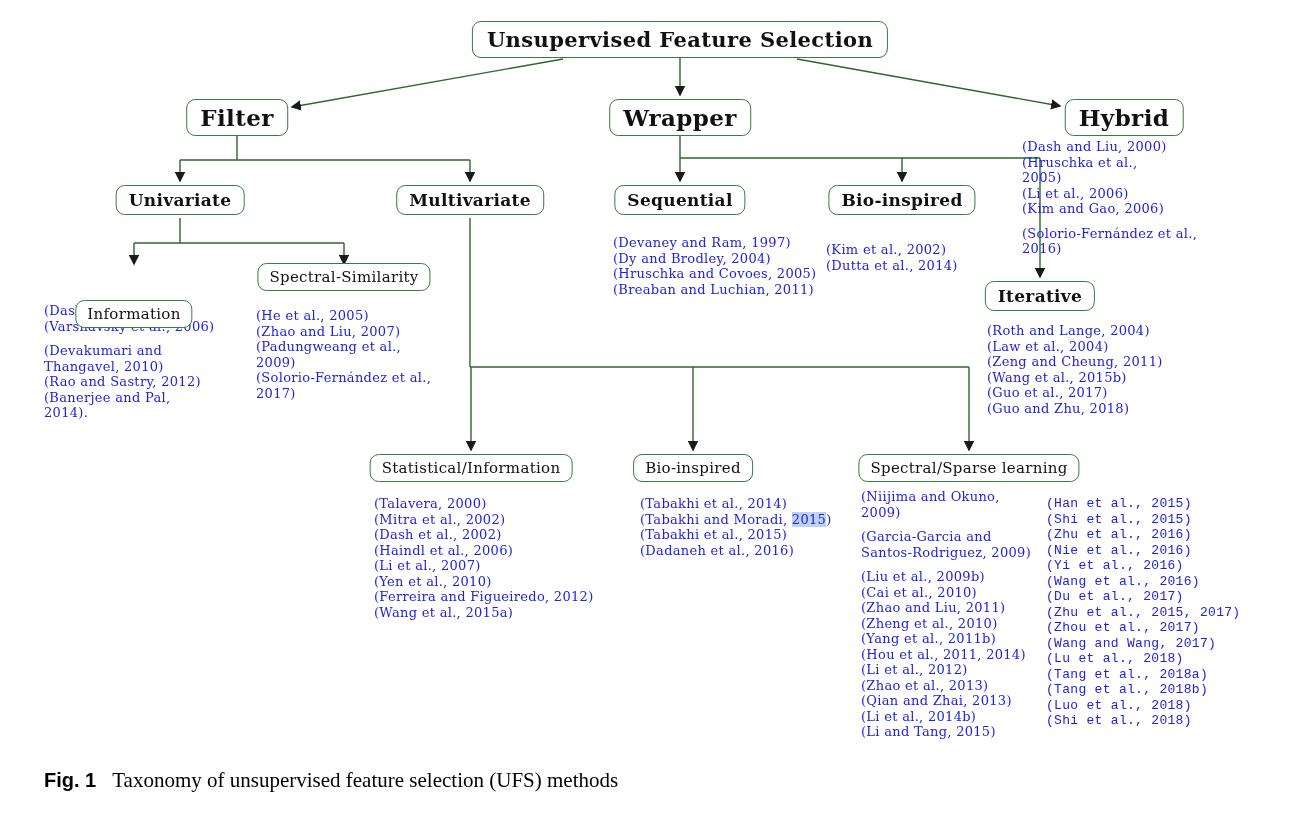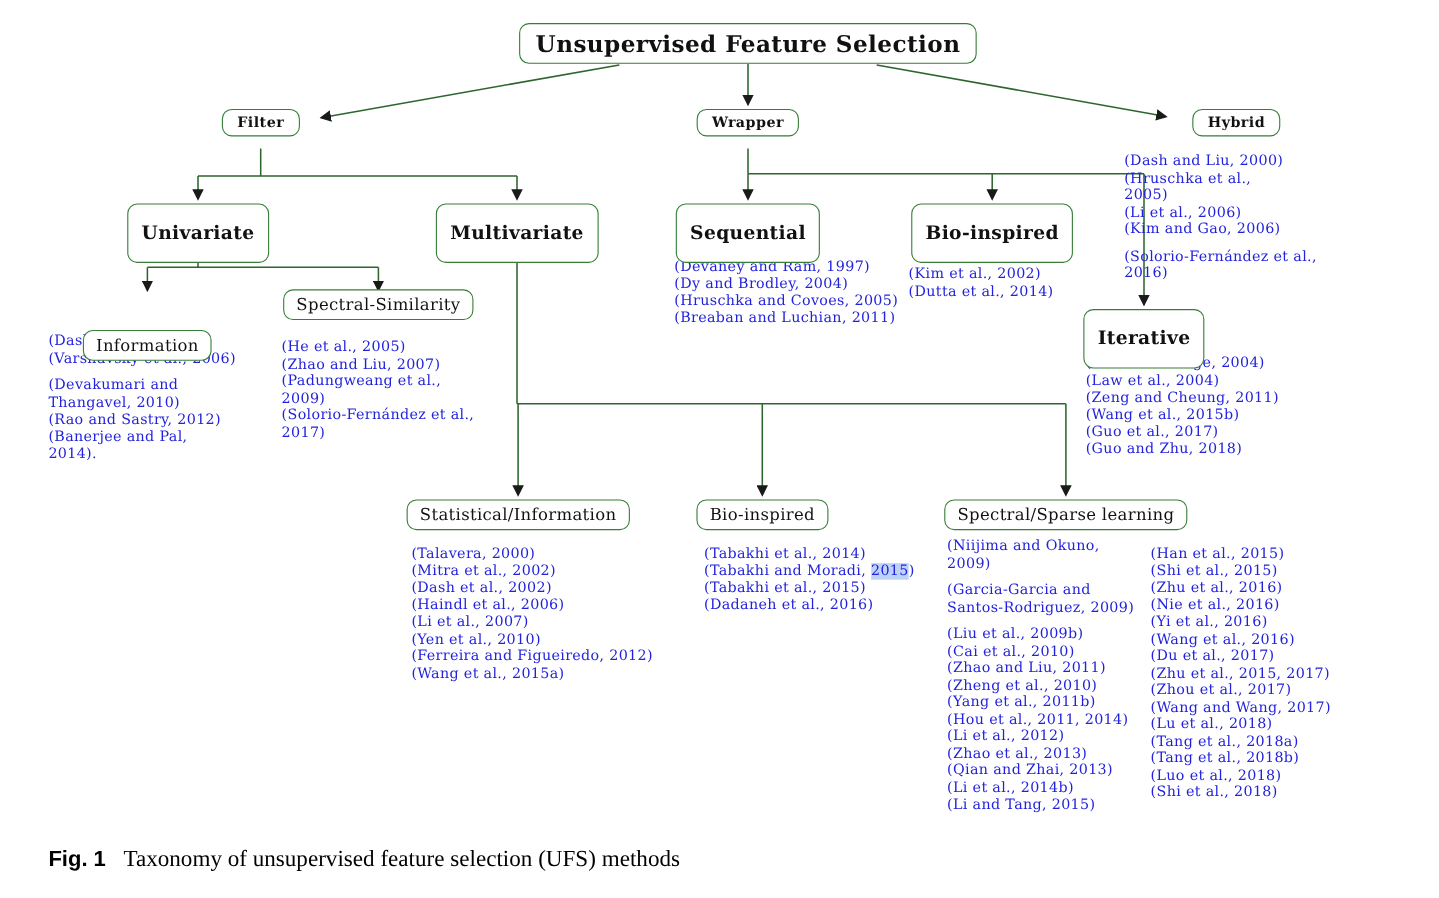--- a/index.html
+++ b/index.html
@@ -17,22 +17,22 @@
   #wires{position:absolute;left:0;top:0;width:1308px;height:816px;}
   .ln{stroke:var(--line);stroke-width:1.4;fill:none;}
   #ah path{fill:#1a1a1a;}
 
   .node{
     position:absolute;transform:translateX(-50%);
     background:#ffffff;border:1.5px solid var(--green);border-radius:9px;
     color:var(--ink);white-space:nowrap;text-align:center;z-index:2;
   }
   .lvl0{font-size:21px;font-weight:bold;padding:5px 14px;letter-spacing:.4px;}
-  .lvl1{font-size:13px;font-weight:bold;padding:4px 13px;letter-spacing:.4px;}
-  .lvl2{font-size:17px;font-weight:bold;padding:16px 12px;letter-spacing:.3px;}
+  .lvl1{font-size:23px;font-weight:bold;padding:4px 13px;letter-spacing:.4px;}
+  .lvl2{font-size:17px;font-weight:bold;padding:4px 12px;letter-spacing:.3px;}
   .leaf{font-size:15px;font-weight:normal;padding:4px 11px;letter-spacing:.3px;}
 
   .cites{
     position:absolute;color:var(--blue);
     font-size:13px;line-height:15.5px;letter-spacing:.3px;z-index:1;
   }
   .cite{white-space:pre-line;}
   .cite-gap{height:9px;}
   .hl{background:var(--hl);}
 
@@ -172,21 +172,21 @@
       <div class="cite">(Zhao and Liu, 2011)</div>
       <div class="cite">(Zheng et al., 2010)</div>
       <div class="cite">(Yang et al., 2011b)</div>
       <div class="cite">(Hou et al., 2011, 2014)</div>
       <div class="cite">(Li et al., 2012)</div>
       <div class="cite">(Zhao et al., 2013)</div>
       <div class="cite">(Qian and Zhai, 2013)</div>
       <div class="cite">(Li et al., 2014b)</div>
       <div class="cite">(Li and Tang, 2015)</div>
     </div>
-  <div class="cites" style="left:1046px;top:496px;">
+  <div class="cites" style="left:1046px;top:496px;font-family:Liberation Mono, monospace;">
       <div class="cite">(Han et al., 2015)</div>
       <div class="cite">(Shi et al., 2015)</div>
       <div class="cite">(Zhu et al., 2016)</div>
       <div class="cite">(Nie et al., 2016)</div>
       <div class="cite">(Yi et al., 2016)</div>
       <div class="cite">(Wang et al., 2016)</div>
       <div class="cite">(Du et al., 2017)</div>
       <div class="cite">(Zhu et al., 2015, 2017)</div>
       <div class="cite">(Zhou et al., 2017)</div>
       <div class="cite">(Wang and Wang, 2017)</div>

